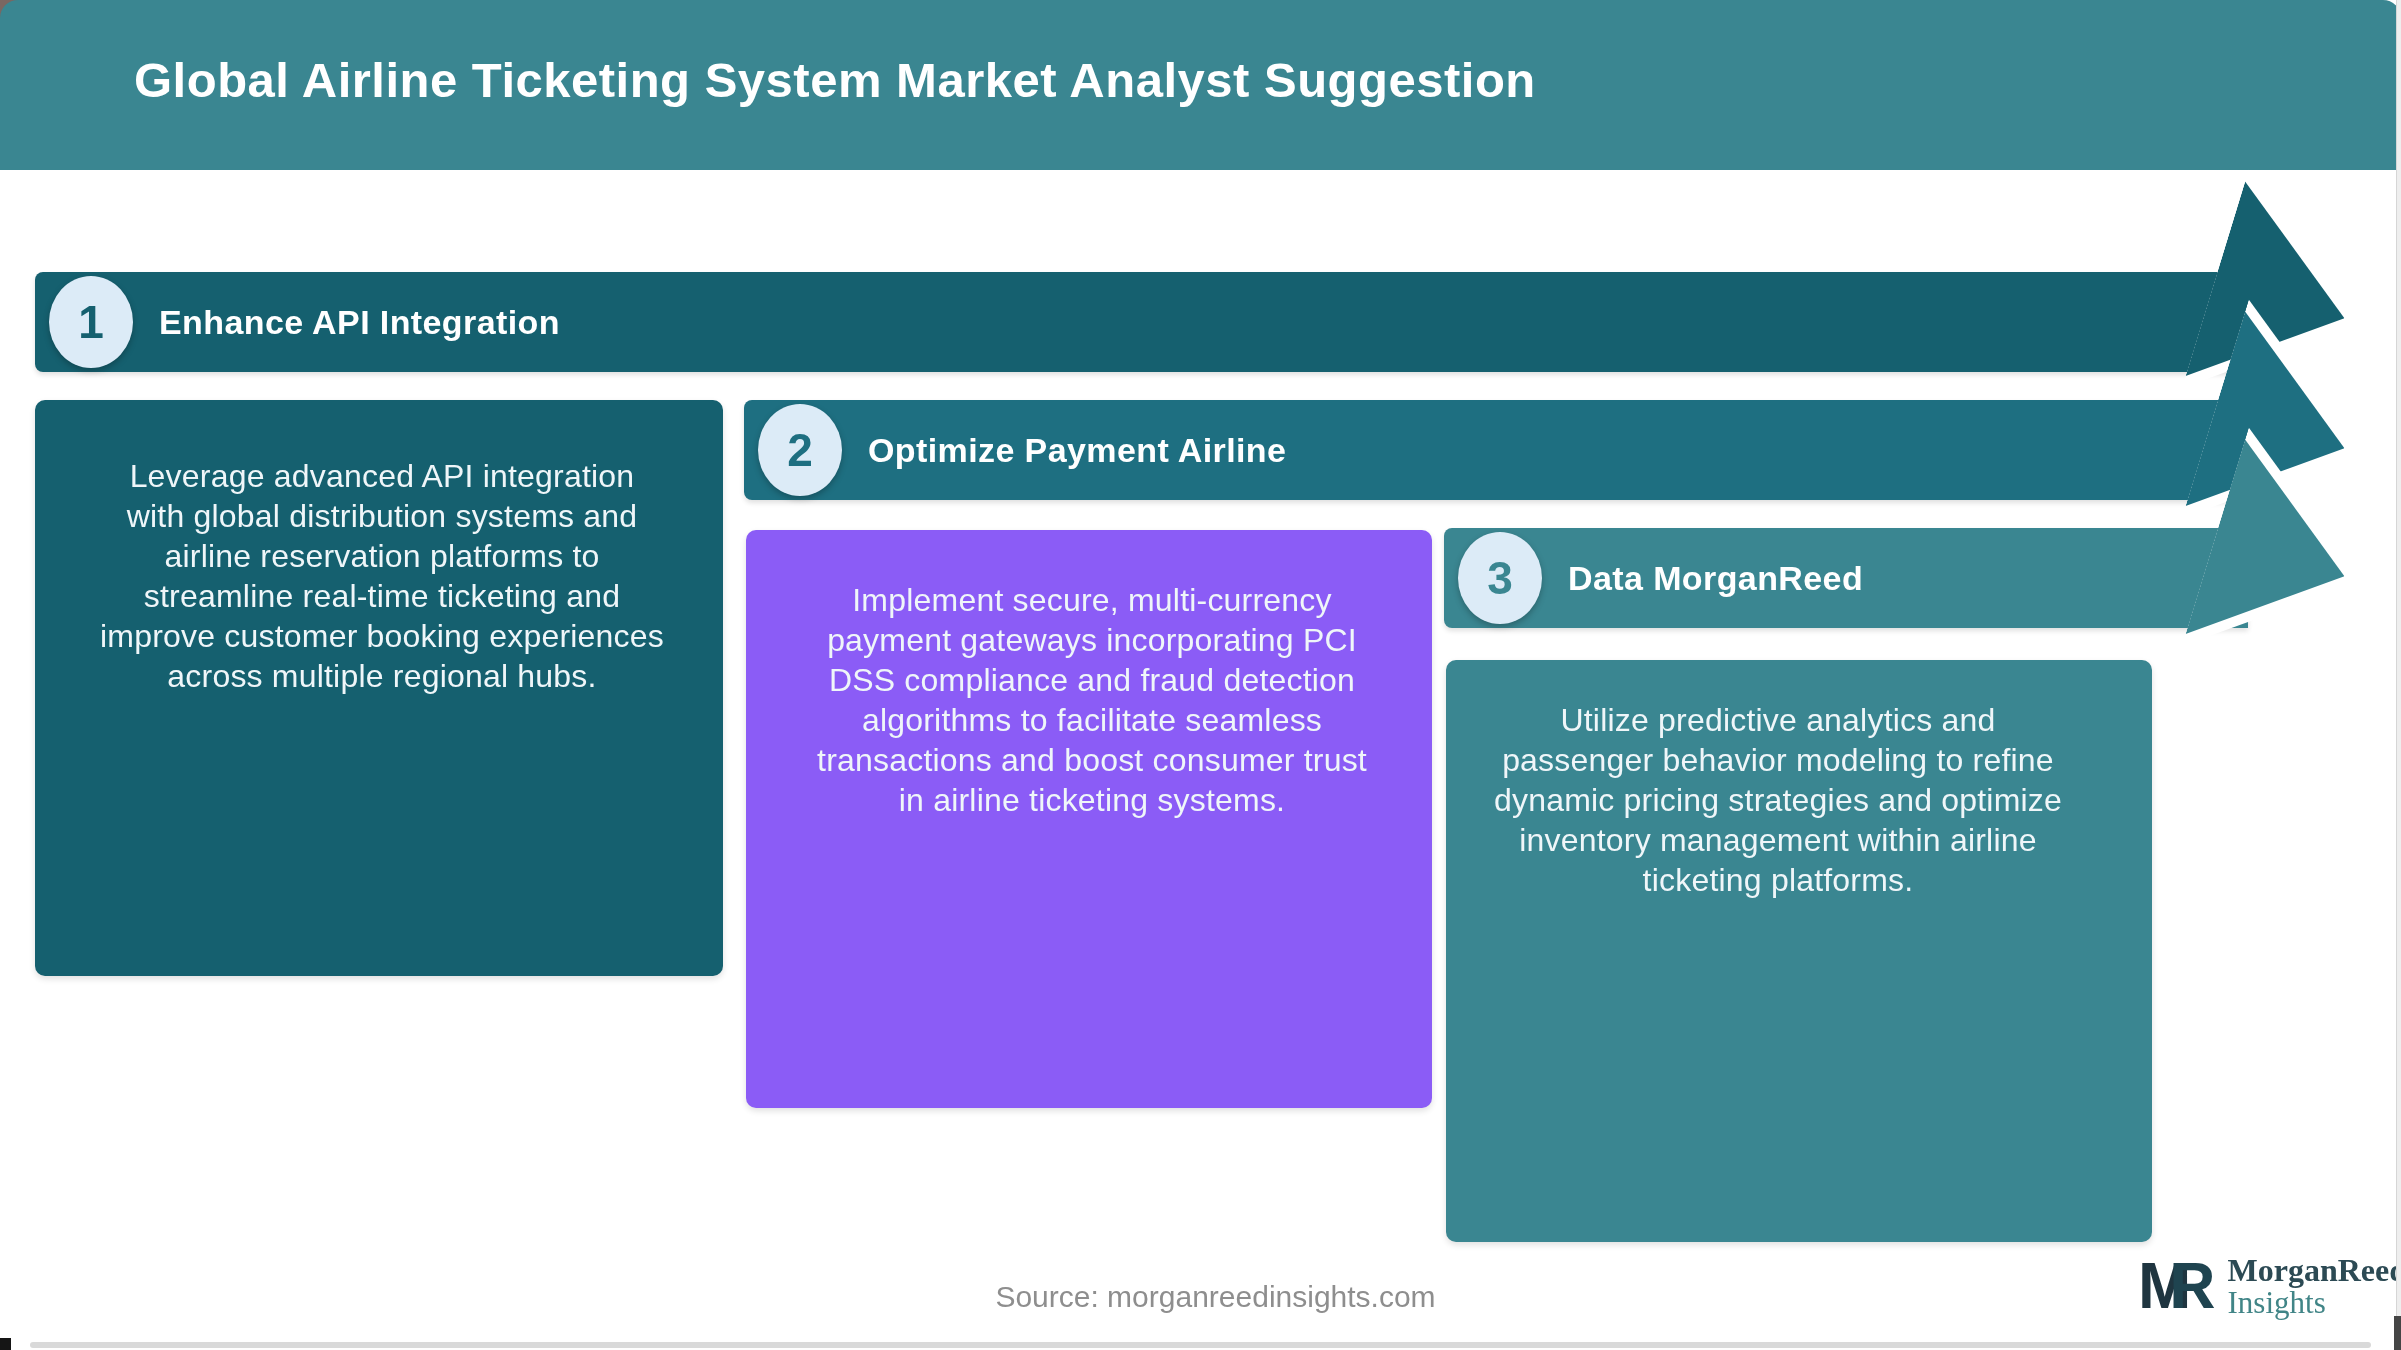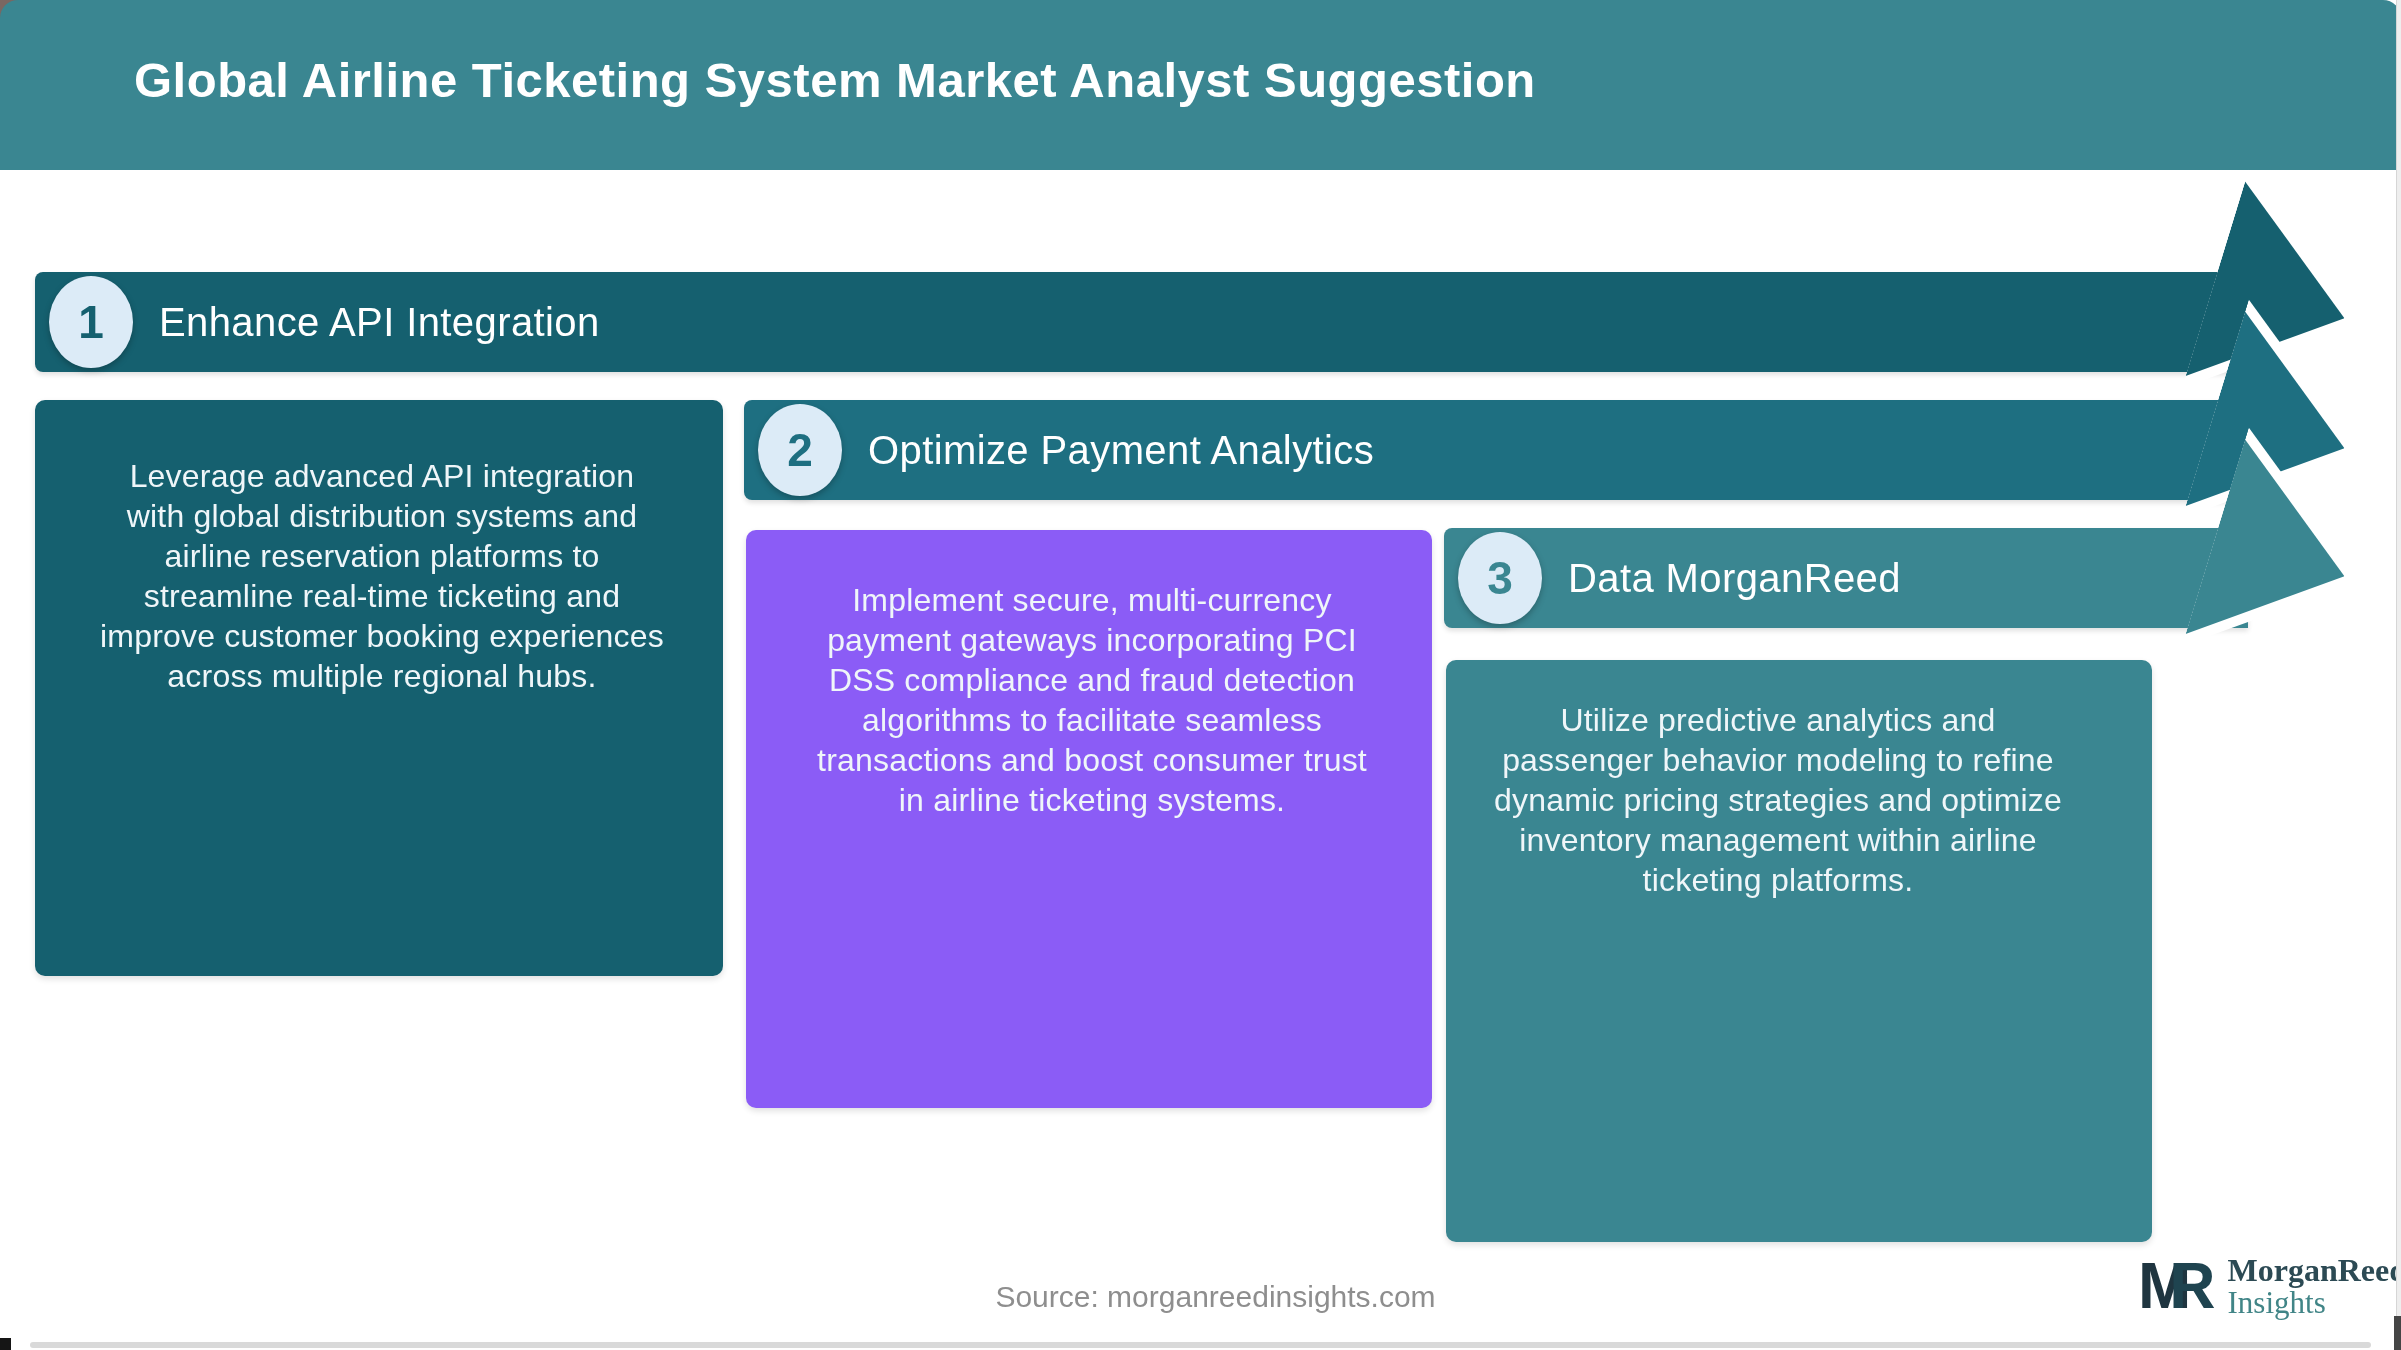--- a/index.html
+++ b/index.html
@@ -11,21 +11,21 @@
   .header{position:absolute;left:0;top:0;width:2401px;height:170px;z-index:1;
           border-radius:18px 18px 0 0;display:flex;align-items:center;}
   .header h1{margin:0 0 10px 134px;font-size:49px;font-weight:700;color:#ffffff;letter-spacing:0.5px;}
 
   
   .bar{position:absolute;height:100px;border-radius:8px 0 0 8px;display:flex;align-items:center;
        padding-left:14px;box-sizing:border-box;z-index:2;box-shadow:0 3px 5px rgba(0,0,0,0.12);}
   .bar .num{width:84px;height:92px;border-radius:50%;background:#DCEBF7;flex:0 0 auto;
             display:flex;align-items:center;justify-content:center;
             font-size:46px;font-weight:700;box-shadow:0 3px 6px rgba(0,0,0,0.25);}
-  .bar .bar-title{margin-left:26px;font-size:40px;font-weight:400;color:#ffffff;letter-spacing:0.4px;}
+  .bar .bar-title{margin-left:26px;font-size:34px;font-weight:700;color:#ffffff;letter-spacing:0.4px;}
 
   .bar1{left:35px;top:272px;width:2213px;}
   .bar2{left:744px;top:400px;width:1504px;}
   .bar3{left:1444px;top:528px;width:804px;}
 
   
   .arrowhead{position:absolute;width:152px;height:238px;transform:rotate(17deg);}
   .arrowhead .rim{position:absolute;inset:0;background:#ffffff;
                   clip-path:polygon(0 2%,100% 50%,0 98%);}
   .arrowhead .fill{position:absolute;top:13px;bottom:13px;left:0;right:17px;
@@ -76,21 +76,21 @@
   <div class="bar bar1" style="background: rgb(21, 96, 111);">
     <div class="num" style="color: rgb(21, 96, 111);">1</div>
     <div class="bar-title">Enhance API Integration</div>
   </div>
   <div class="descbox box1" style="background: rgb(21, 96, 111);">
     <span>Leverage advanced API integration with global distribution systems and airline reservation platforms to streamline real-time ticketing and improve customer booking experiences across multiple regional hubs.</span>
   </div>
 
   <div class="bar bar2" style="background: rgb(30, 111, 129);">
     <div class="num" style="color: rgb(30, 111, 129);">2</div>
-    <div class="bar-title">Optimize Payment Analytics</div>
+    <div class="bar-title">Optimize Payment Airline</div>
   </div>
   <div class="descbox box2" style="background: #8b5cf6;">
     <span>Implement secure, multi-currency payment gateways incorporating PCI DSS compliance and fraud detection algorithms to facilitate seamless transactions and boost consumer trust in airline ticketing systems.</span>
   </div>
 
   <div class="bar bar3" style="background: rgb(58, 134, 145);">
     <div class="num" style="color: rgb(58, 134, 145);">3</div>
     <div class="bar-title">Data MorganReed</div>
   </div>
   <div class="descbox box3" style="background: rgb(58, 134, 145);">

